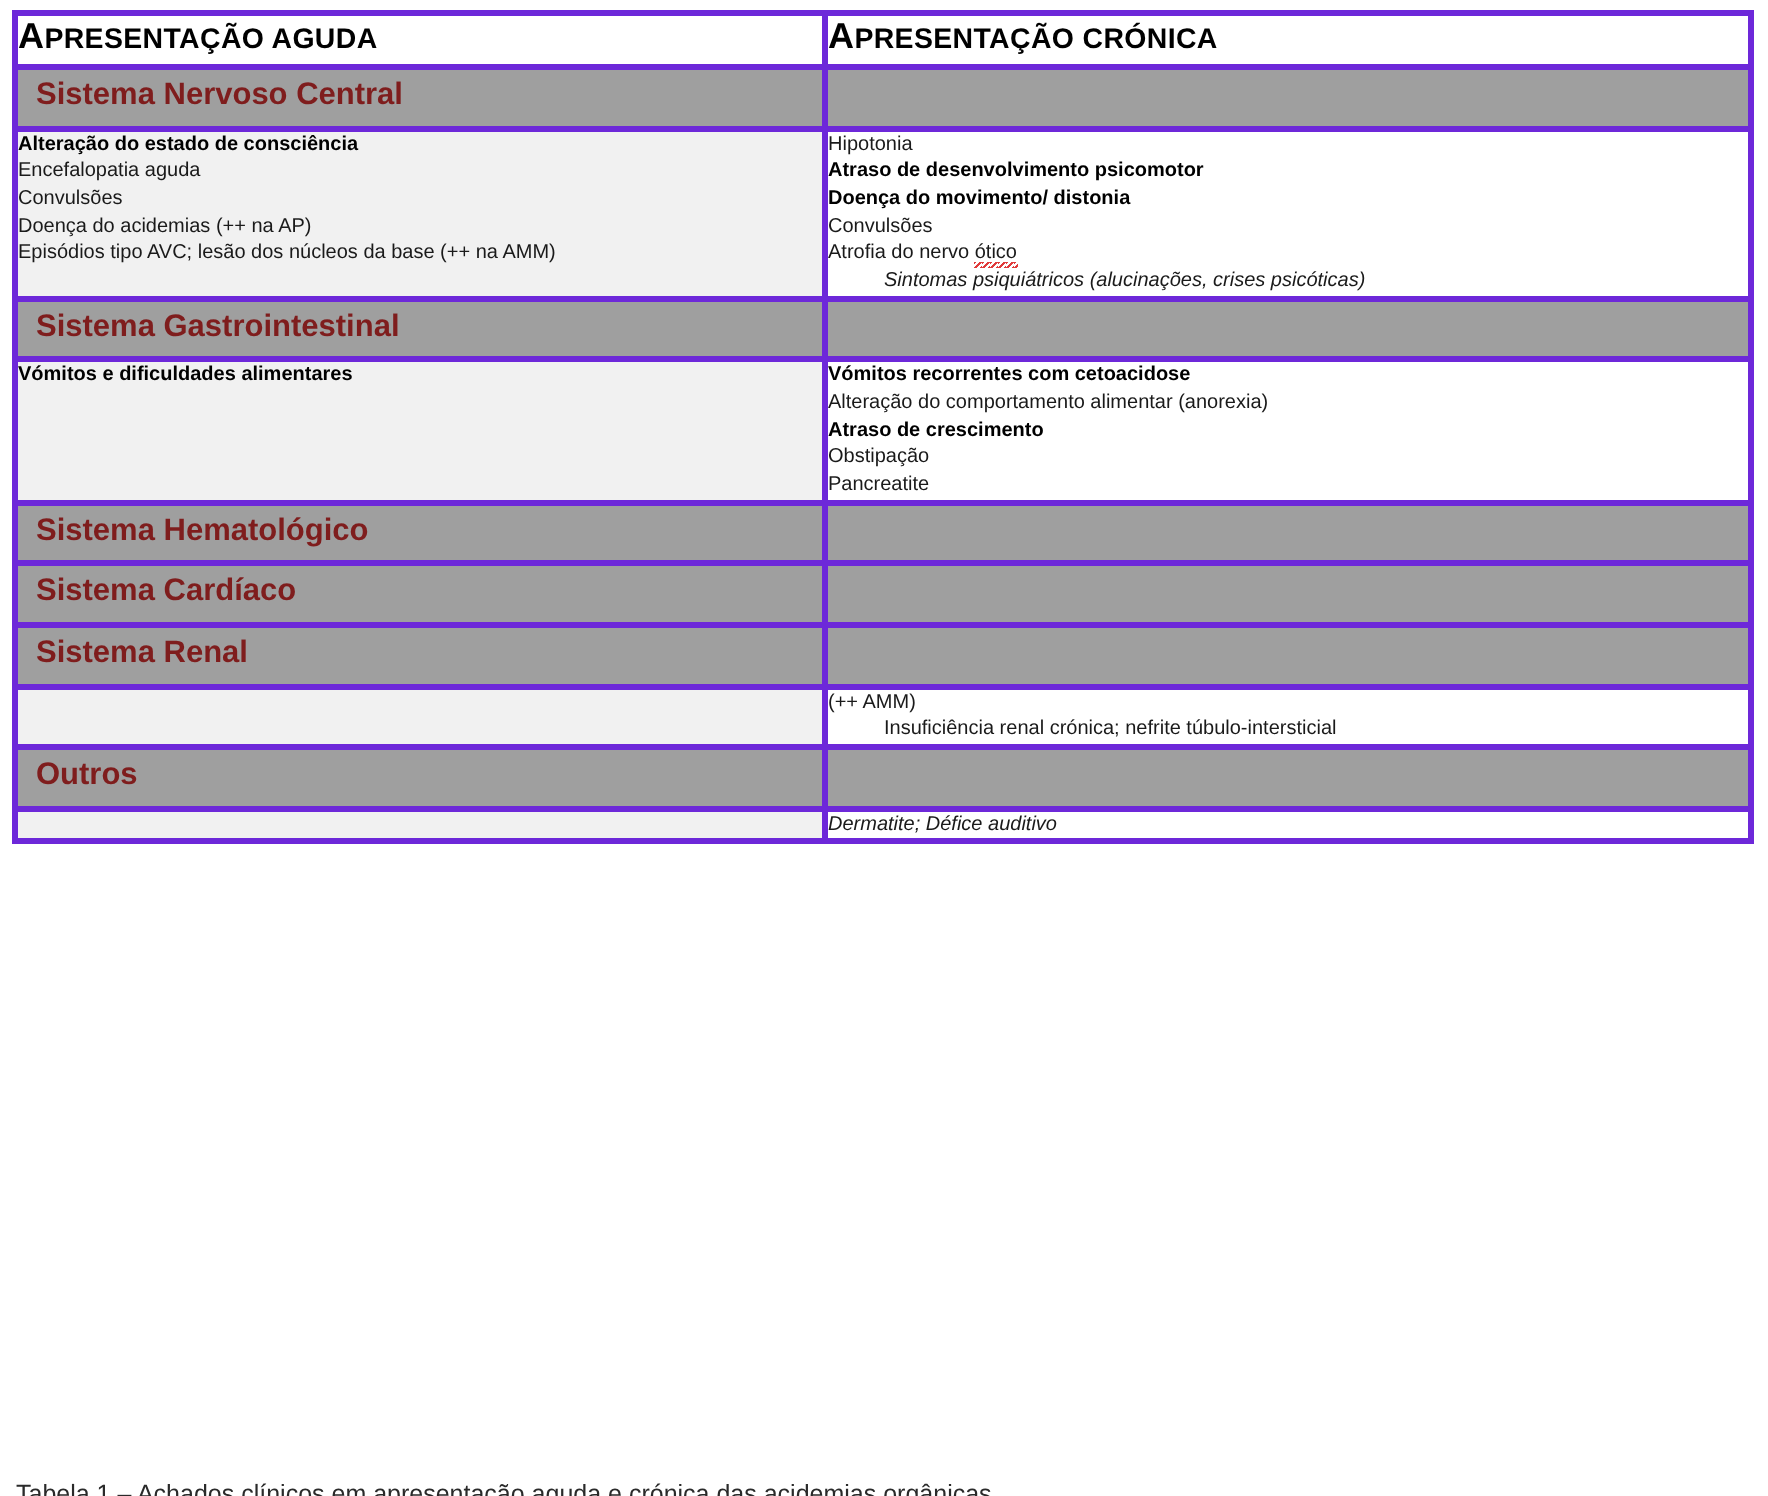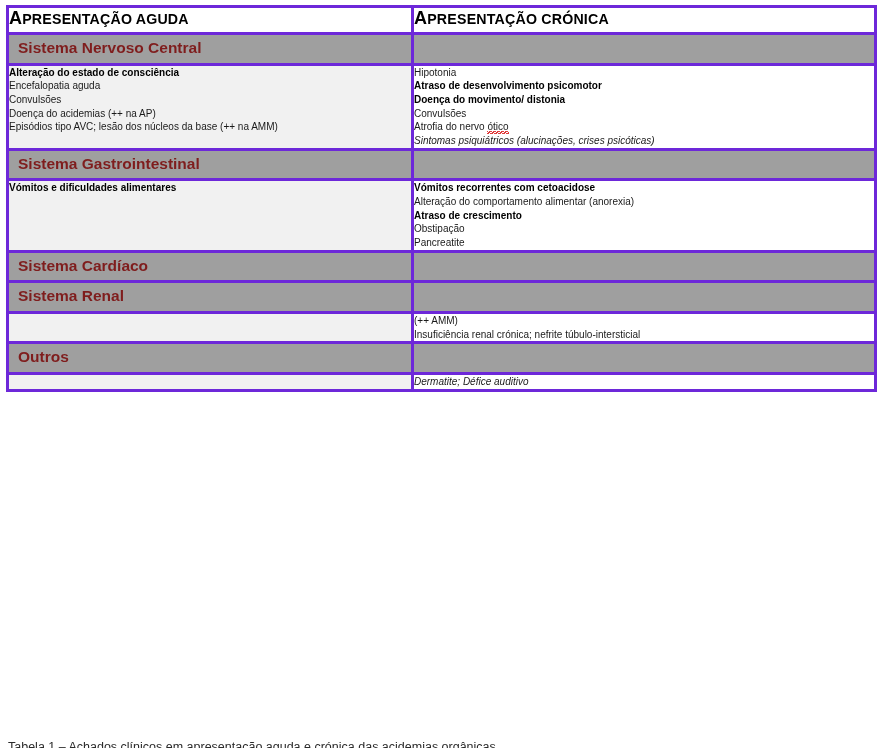--- a/index.html
+++ b/index.html
@@ -96,21 +96,21 @@
   }
 
   .line {
     font-size: 10px;
     line-height: 1.37;
     color: #1a1a1a;
     font-weight: normal;
   }
   .line.b    { font-weight: bold; color: #000000; }
   .line.i    { font-style: italic; }
-  .line.just { text-align: justify; text-align-last: left; }
+  .line.just { text-align: justify; text-align-last: left; margin-left: 28px; }
 
   .spell {
     border-bottom: 0;
     background-image:
       repeating-linear-gradient(
         135deg,
         #e03b3b 0px, #e03b3b 1px,
         rgba(255,255,255,0) 1px, rgba(255,255,255,0) 2px
       );
     background-repeat: repeat-x;
@@ -192,20 +192,26 @@
           <td class="cell-right">
             <div class="line b">Vómitos recorrentes com cetoacidose</div>
             <div class="line">Alteração do comportamento alimentar (anorexia)</div>
             <div class="line b">Atraso de crescimento</div>
             <div class="line">Obstipação</div>
             <div class="line">Pancreatite</div>
           </td>
         </tr>
         <tr>
           <td class="section-cell">
+            <div class="section-label">Sistema Hematológico</div>
+          </td>
+          <td class="section-cell section-empty">&nbsp;</td>
+        </tr>
+        <tr>
+          <td class="section-cell">
             <div class="section-label">Sistema Cardíaco</div>
           </td>
           <td class="section-cell section-empty">&nbsp;</td>
         </tr>
         <tr>
           <td class="section-cell">
             <div class="section-label">Sistema Renal</div>
           </td>
           <td class="section-cell section-empty">&nbsp;</td>
         </tr>

